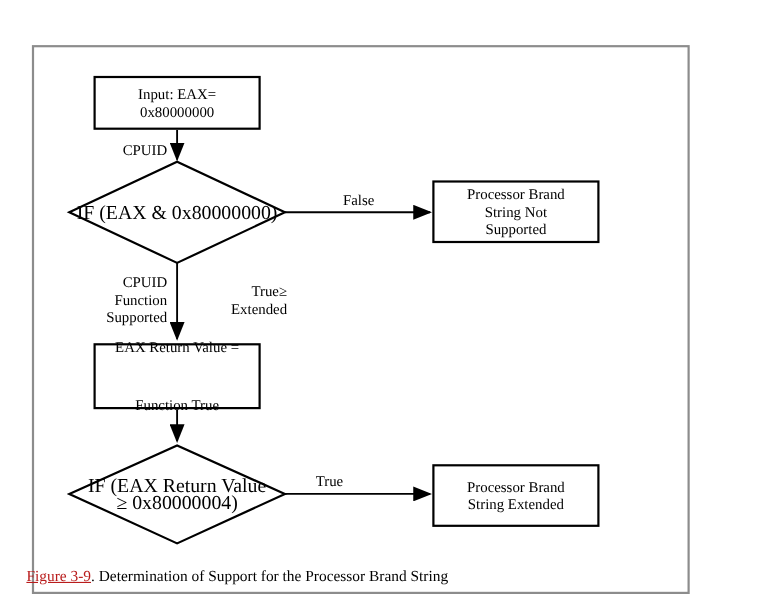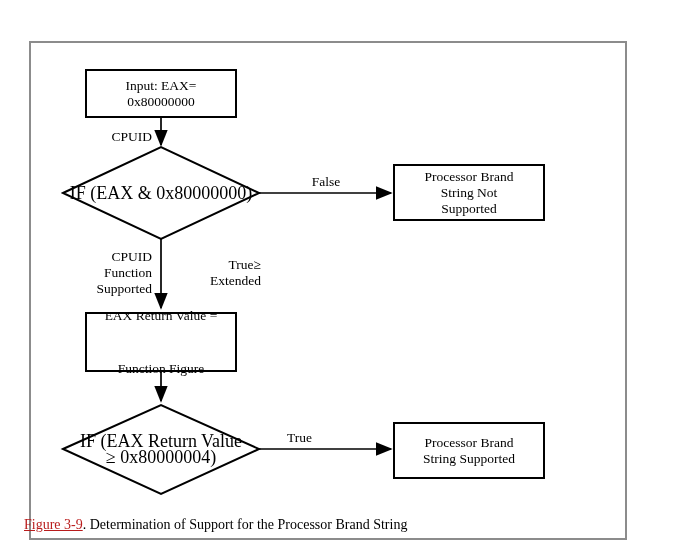--- a/index.html
+++ b/index.html
@@ -112,26 +112,26 @@
       </div>
 
       <div class="node-box box-notsupp">
         <div>Processor Brand</div>
         <div>String Not</div>
         <div>Supported</div>
       </div>
 
       <div class="node-box box-eaxreturn">
         <div>EAX Return Value =</div>
-        <div>Function Figure</div>
+        <div>Function True</div>
       </div>
 
       <div class="node-box box-supp">
         <div>Processor Brand</div>
-        <div>String Supported</div>
+        <div>String Extended</div>
       </div>
 
       <div class="diamond-label d1-label">
         <div>IF (EAX &amp; 0x80000000)</div>
       </div>
       <div class="diamond-label d2-label">
         <div>IF (EAX Return Value</div>
         <div>≥ 0x80000004)</div>
       </div>
 

